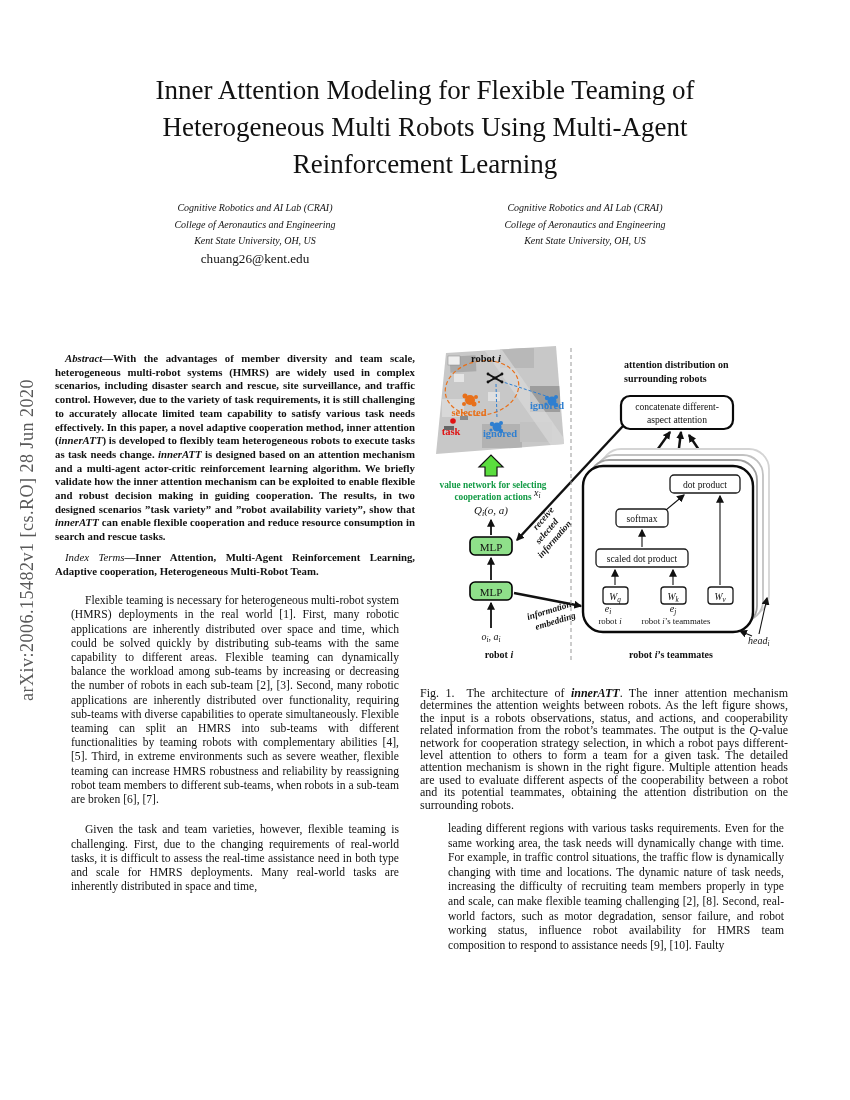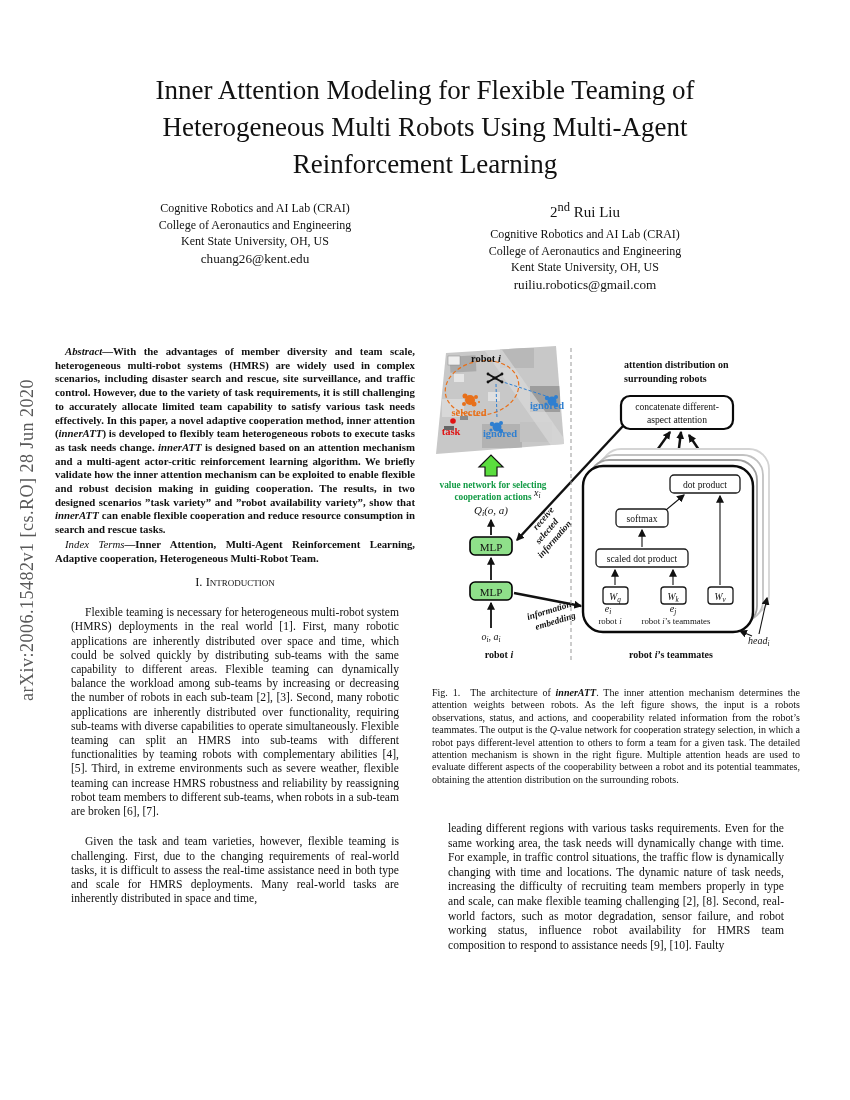--- a/index.html
+++ b/index.html
@@ -9,33 +9,33 @@
   .arxiv-side{position:absolute;left:-228px;top:525px;width:520px;height:30px;
         transform:rotate(-90deg);text-align:center;font-size:18px;
         color:var(--sidebar_gray);letter-spacing:.5px;}
 
   .title{position:absolute;top:72px;left:60px;right:60px;text-align:center;
          font-size:27px;font-weight:normal;line-height:37px;}
 
   .authors{position:absolute;top:200px;left:90px;width:660px;display:flex;}
   .author{flex:1;text-align:center;}
   .a-name{font-size:15px;margin-bottom:5px;}
-  .a-aff{font-size:12px;line-height:16.5px;}
+  .a-aff{font-style:italic;font-size:10px;line-height:16.5px;}
   .a-email{font-size:13.2px;line-height:17px;}
 
   .col-left{position:absolute;left:55px;top:345px;width:360px;}
   .abstract{font-size:10.8px;line-height:13.7px;text-align:justify;font-weight:bold;
-            margin:0 0 1px 0;text-indent:10px;}
+            margin:7px 0 1px 0;text-indent:10px;}
   .section-heading{font-variant:small-caps;font-weight:normal;text-align:center;
             font-size:12.6px;margin:10px 0 8px 0;}
   .body-par{font-size:11.6px;line-height:14.2px;text-align:justify;margin:16px;text-indent:14px;}
 
   .figure-svg{position:absolute;left:430px;top:344px;}
-  .caption{position:absolute;left:432px;top:687px;width:368px;
-           font-size:10px;line-height:12.4px;text-align:justify;margin:0;}
+  .caption{position:absolute;left:420px;top:687px;width:368px;
+           font-size:12px;line-height:12.4px;text-align:justify;margin:0;}
   .col-right-text{position:absolute;left:432px;top:806px;width:368px;}
   .col-right-text .body-par{text-indent:0;line-height:14.6px;}
 
   
   svg{font-family:"Liberation Serif","DejaVu Serif",serif;}
   svg text{fill:#111;font-size:9.6px;}
   .tb{font-weight:bold;}
   .ti{font-style:italic;}
   .t10{font-size:10px;}
   .t105{font-size:10.5px;}
@@ -66,32 +66,29 @@
   </div>
 
   <div class="authors">
     <div class="author">
       <div class="a-aff">Cognitive Robotics and AI Lab (CRAI)</div>
       <div class="a-aff">College of Aeronautics and Engineering</div>
       <div class="a-aff">Kent State University, OH, US</div>
       <div class="a-email">chuang26@kent.edu</div>
     </div>
     <div class="author">
-      <div class="a-name"><span>2</span><sup>nd</sup><span> Rui Liu</span></div>
       <div class="a-aff">Cognitive Robotics and AI Lab (CRAI)</div>
       <div class="a-aff">College of Aeronautics and Engineering</div>
       <div class="a-aff">Kent State University, OH, US</div>
-      <div class="a-email">ruiliu.robotics@gmail.com</div>
     </div>
   </div>
 
   <div class="col-left">
     <p class="abstract"><span style="font-weight: bold; font-style: italic;">Abstract</span><span style="font-weight: bold;">—With the advantages of member diversity and team scale, heterogeneous multi-robot systems (HMRS) are widely used in complex scenarios, including disaster search and rescue, site surveillance, and traffic control. However, due to the variety of task requirements, it is still challenging to accurately allocate limited team capability to satisfy various task needs effectively. In this paper, a novel adaptive cooperation method, inner attention (</span><span style="font-weight: bold; font-style: italic;">innerATT</span><span style="font-weight: bold;">) is developed to flexibly team heterogeneous robots to execute tasks as task needs change. </span><span style="font-weight: bold; font-style: italic;">innerATT</span><span style="font-weight: bold;"> is designed based on an attention mechanism and a multi-agent actor-critic reinforcement learning algorithm. We briefly validate how the inner attention mechanism can be exploited to enable flexible and robust decision making in guiding cooperation. The results, in two designed scenarios ”task variety” and ”robot availability variety”, show that </span><span style="font-weight: bold; font-style: italic;">innerATT</span><span style="font-weight: bold;"> can enable flexible cooperation and reduce resource consumption in search and rescue tasks.</span></p>
     <p class="abstract"><span style="font-weight: normal; font-style: italic;">Index Terms</span><span style="font-weight: bold;">—Inner Attention, Multi-Agent Reinforcement Learning, Adaptive cooperation, Heterogeneous Multi-Robot Team.</span></p>
-    <h2 class="section-heading">I. Introduction</h2>
     <p class="body-par">Flexible teaming is necessary for heterogeneous multi-robot system (HMRS) deployments in the real world [1]. First, many robotic applications are inherently distributed over space and time, which could be solved quickly by distributing sub-teams with the same capability to different areas. Flexible teaming can dynamically balance the workload among sub-teams by increasing or decreasing the number of robots in each sub-team [2], [3]. Second, many robotic applications are inherently distributed over functionality, requiring sub-teams with diverse capabilities to operate simultaneously. Flexible teaming can split an HMRS into sub-teams with different functionalities by teaming robots with complementary abilities [4], [5]. Third, in extreme environments such as severe weather, flexible teaming can increase HMRS robustness and reliability by reassigning robot team members to different sub-teams, when robots in a sub-team are broken [6], [7].</p>
     <p class="body-par">Given the task and team varieties, however, flexible teaming is challenging. First, due to the changing requirements of real-world tasks, it is difficult to assess the real-time assistance need in both type and scale for HMRS deployments. Many real-world tasks are inherently distributed in space and time,</p>
   </div>
 
   <svg class="figure-svg" width="392" height="338" viewBox="0 0 392 338">
     <defs>
       <marker id="ah" viewBox="0 0 10 10" refX="8.5" refY="5" markerWidth="8" markerHeight="8" orient="auto" markerUnits="userSpaceOnUse">
         <path d="M0,0 L10,5 L0,10 Z" fill="#111"></path>
       </marker>
       <clipPath id="mapclip">

